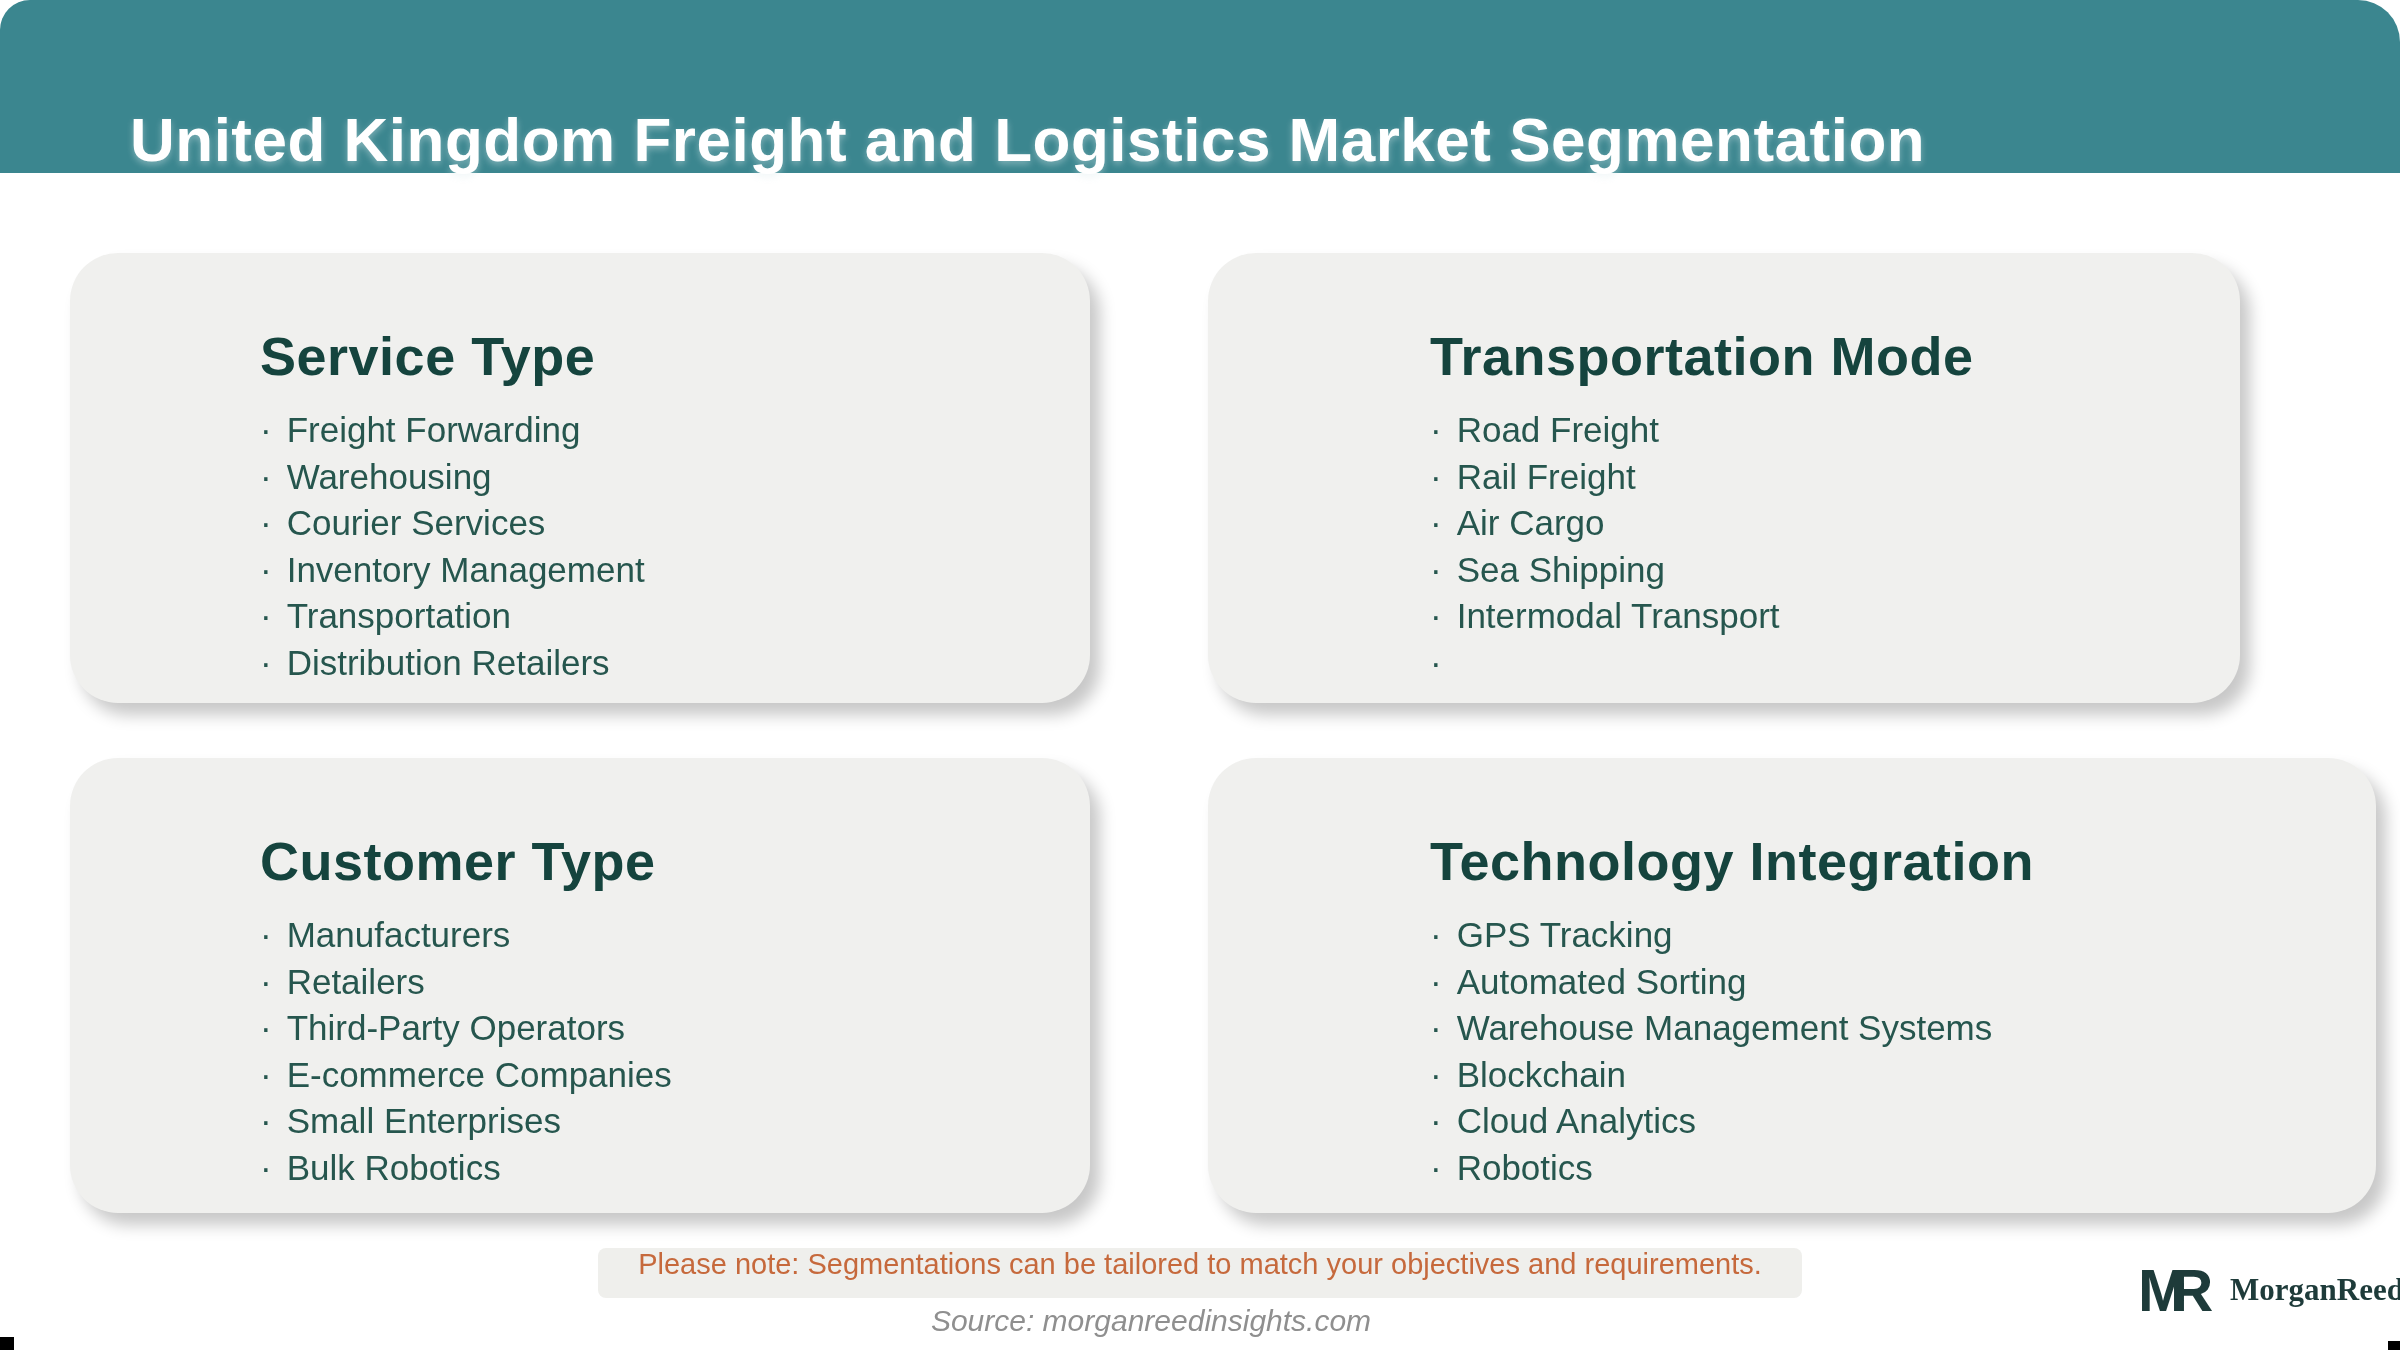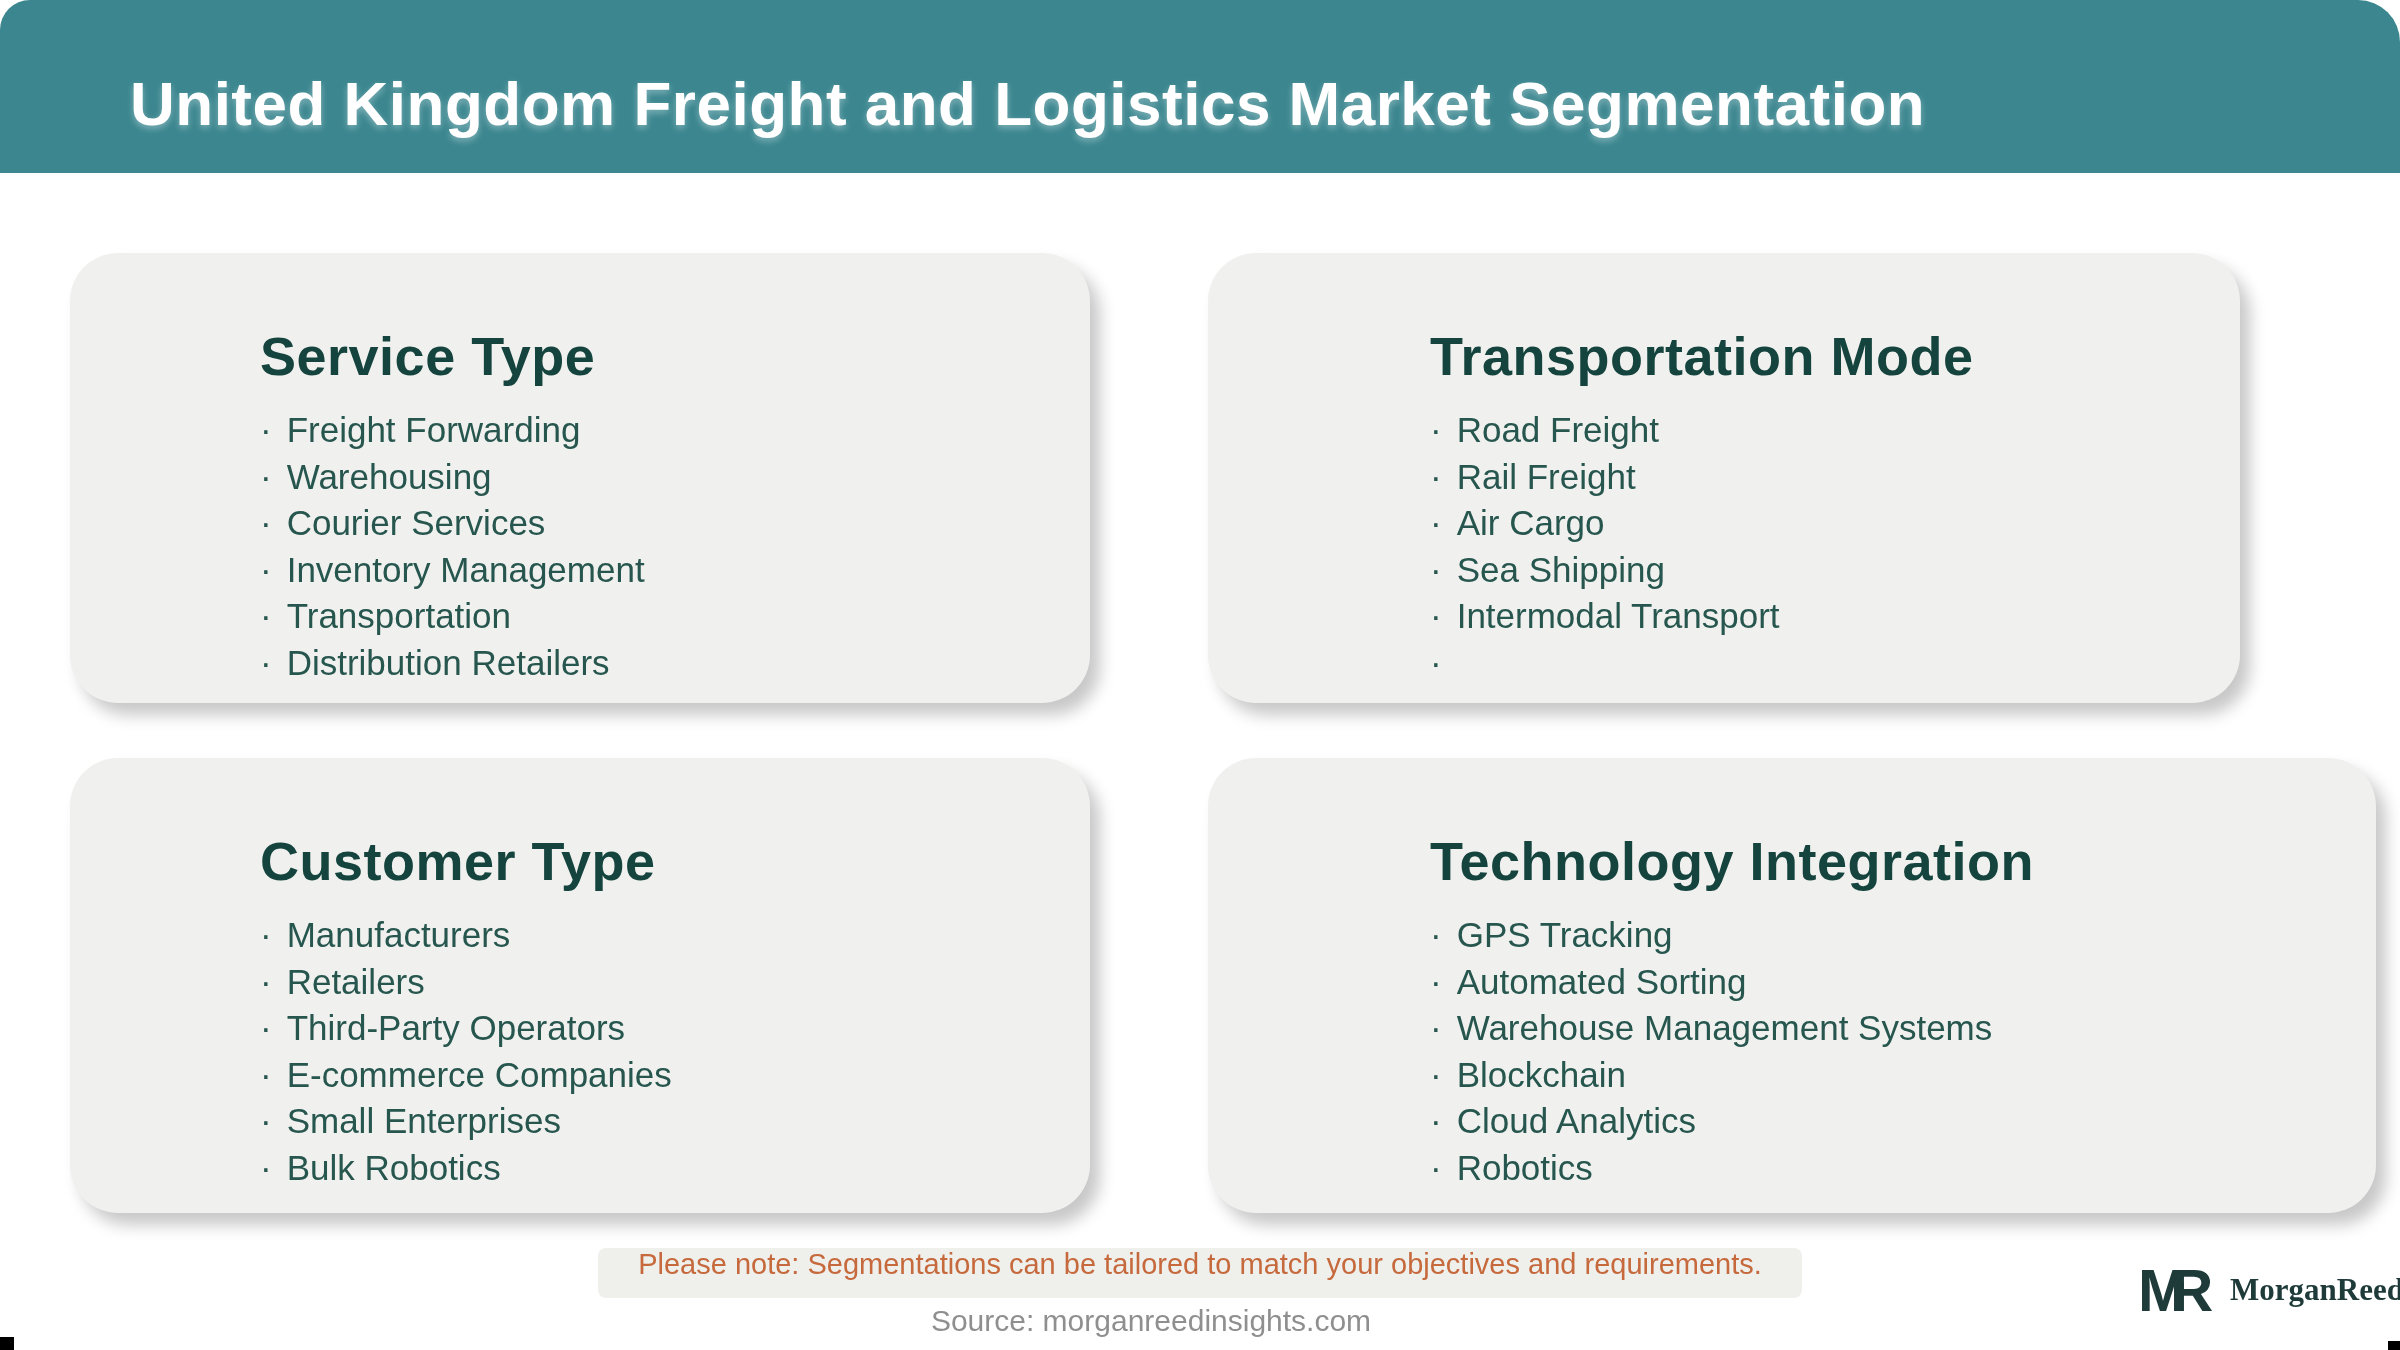--- a/index.html
+++ b/index.html
@@ -17,21 +17,21 @@
 
   
   .header {
     position: absolute;
     left: 0; top: 0;
     width: 2400px; height: 173px;
     background: var(--header-bg, #3b868f);
     border-radius: 30px 42px 0 0;
     box-sizing: border-box;
     display: flex;
-    align-items: center;
+    align-items: flex-end;
   }
   .header-title {
     padding: 34px 0 0 130px;
     font-size: 62px;
     line-height: 66px;
     font-weight: bold;
     color: #ffffff;
     letter-spacing: 0.5px;
     text-shadow: 0 3px 7px rgba(220,235,238,0.45);
   }
@@ -92,20 +92,21 @@
     color: var(--note-text, #c6693c);
     white-space: nowrap;
   }
   .source-line {
     position: absolute;
     left: 0; top: 1304px;
     width: 2302px;
     text-align: center;
     font-size: 30px;
     color: var(--source-text, #8f8f8f);
+    font-style: italic;
   }
 
   
   .logo {
     position: absolute;
     left: 2138px; top: 1264px;
     display: flex;
     align-items: center;
   }
   .logo-monogram { display: block; }

